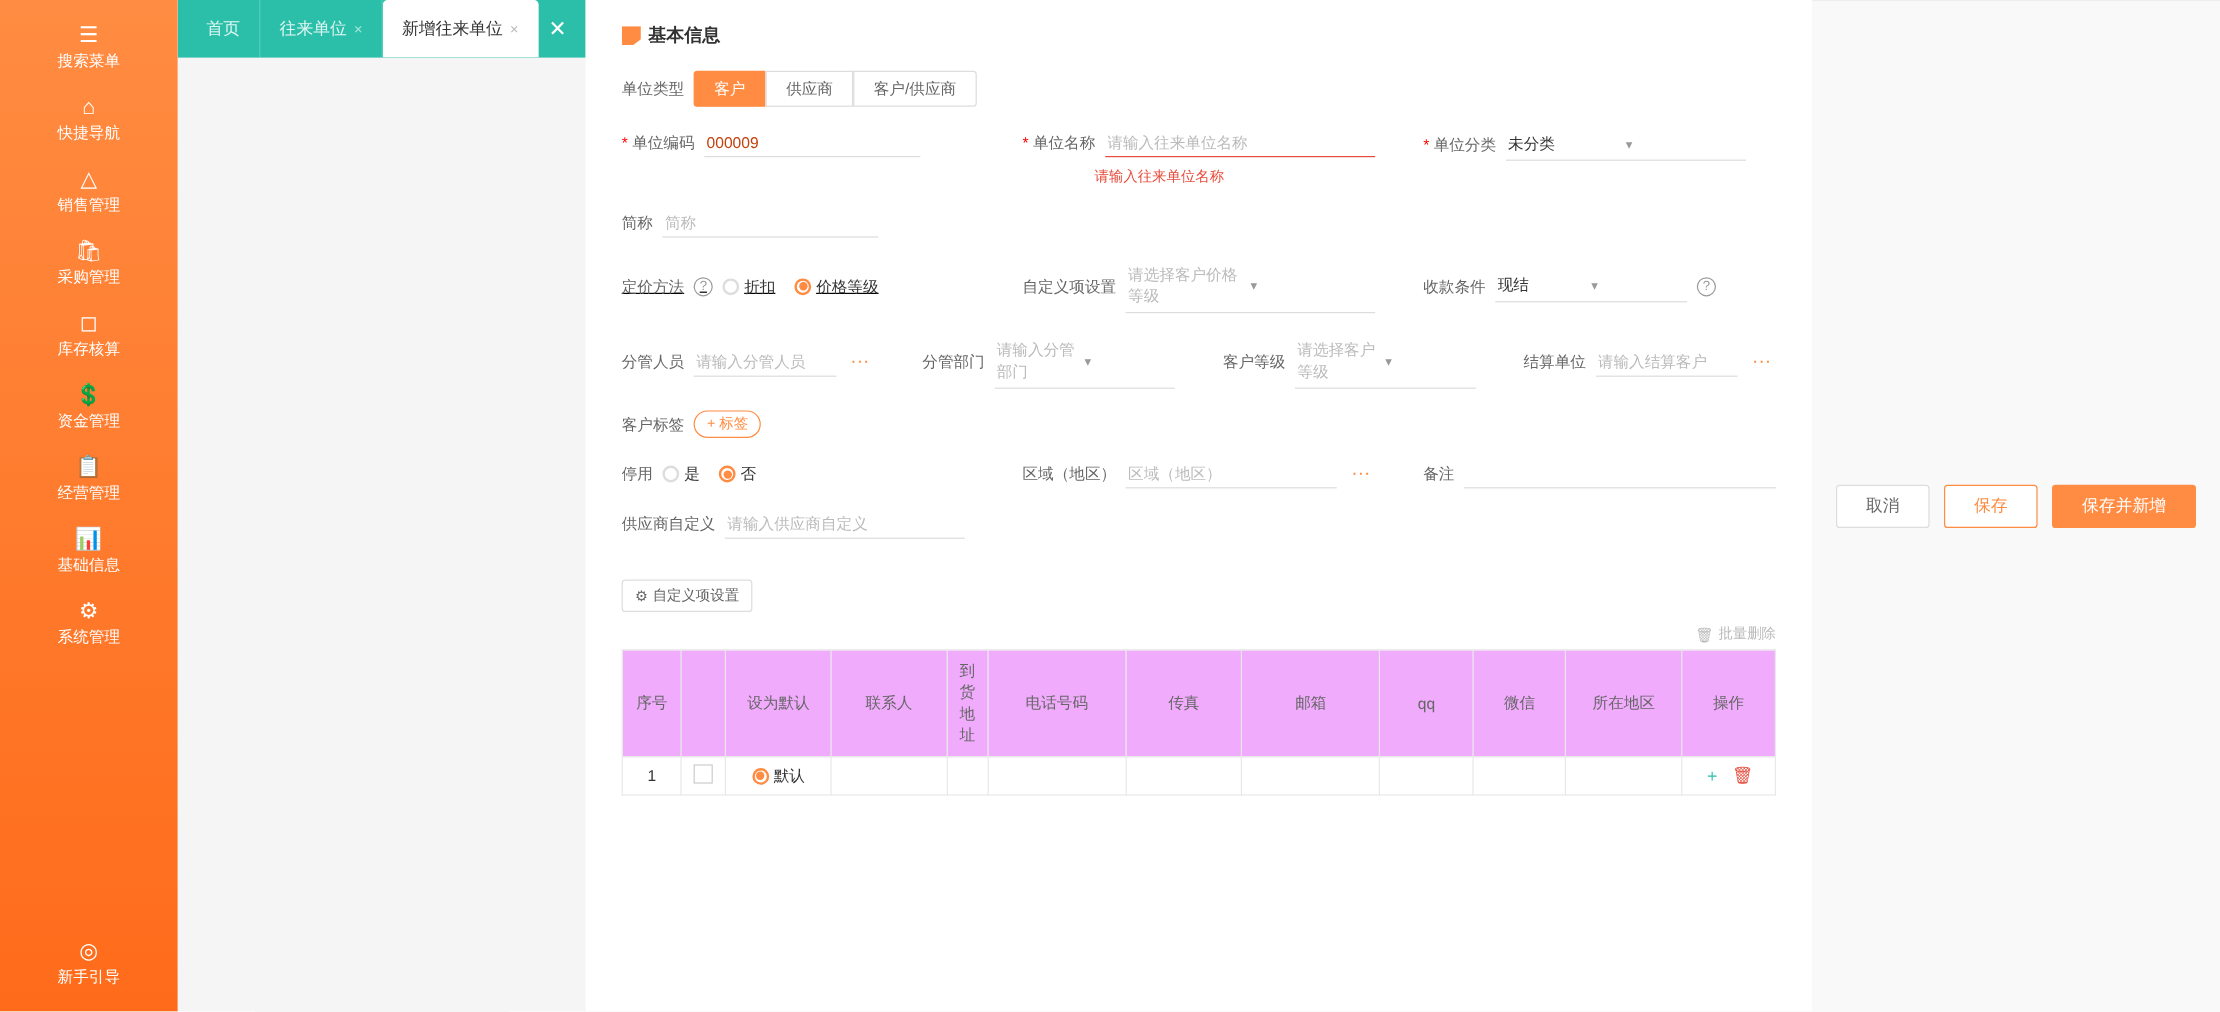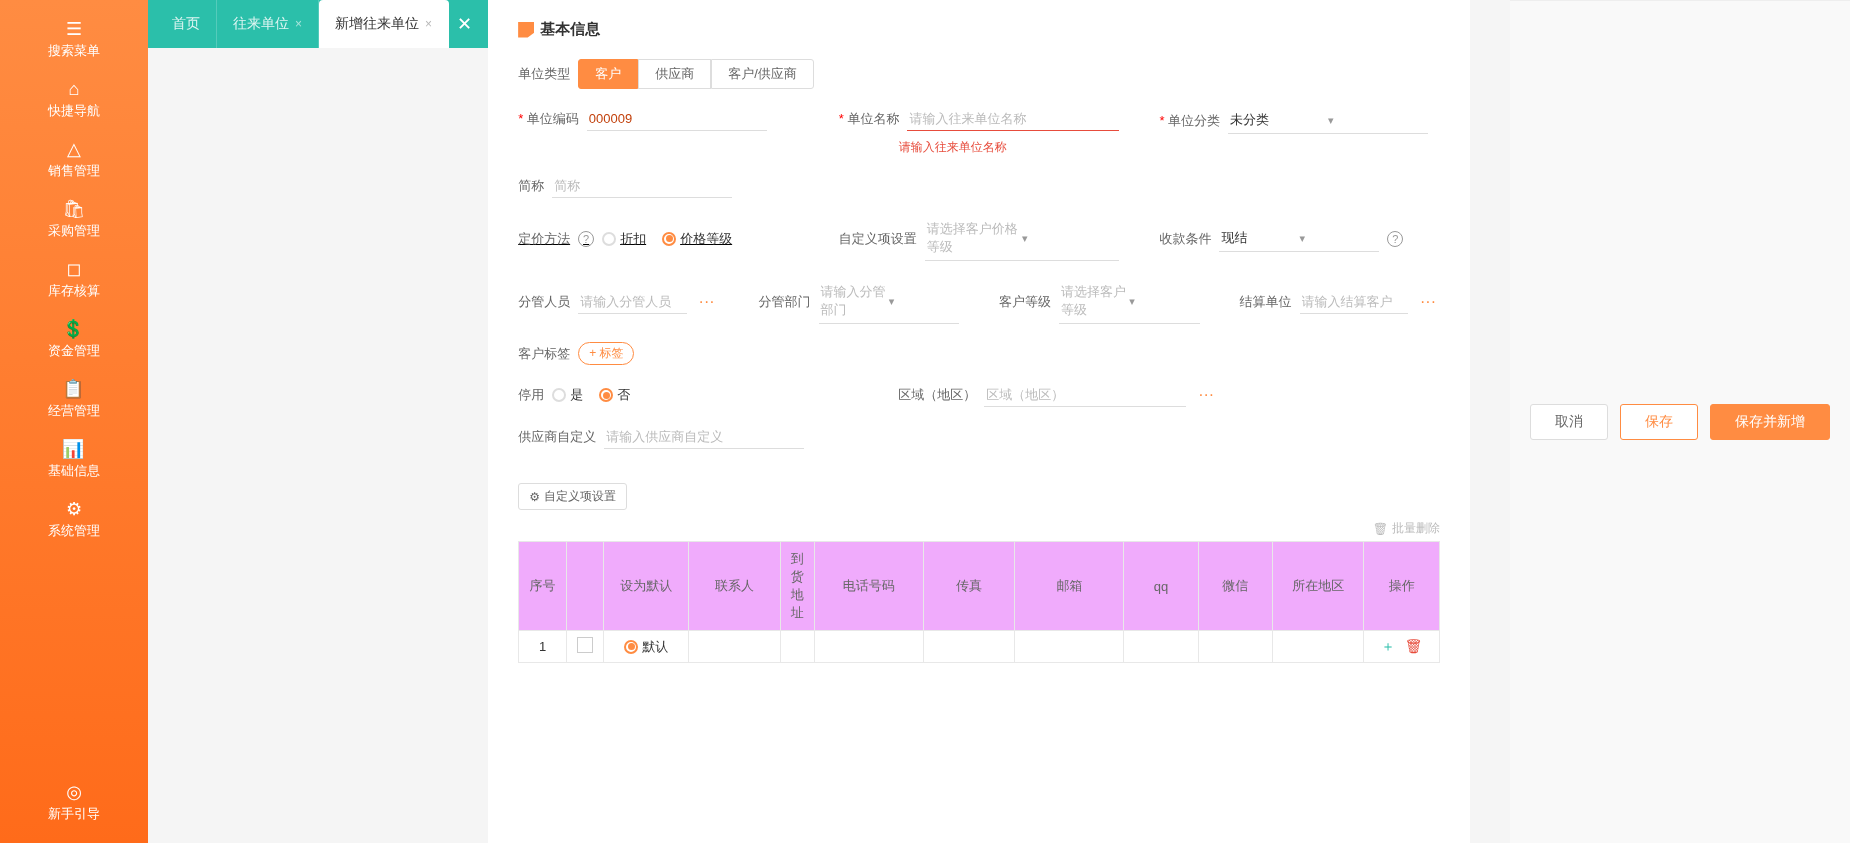--- a/index.html
+++ b/index.html
@@ -323,21 +323,20 @@
     
     .footer {
       display: flex;
       justify-content: flex-end;
       align-items: center;
       gap: 12px;
       padding: 12px 20px;
       background: #f9f9f9;
       border-top: 1px solid #eee;
       flex-shrink: 0;
-      margin-left: 40px;
     }
     .btn {
       padding: 8px 24px;
       border-radius: 3px;
       cursor: pointer;
       font-size: 14px;
       border: 1px solid #ddd;
     }
     .btn-cancel {
       background: white;
@@ -577,20 +576,24 @@
           </div>
         </div>
       </div>
 
       <div class="form-group" style="max-width:320px; margin-right:40px;">
         <span class="form-label">区域（地区）</span>
         <input type="text" class="form-input" style="flex: 1 1 0%;" placeholder="区域（地区）">
         <span class="dots-btn">···</span>
       </div>
 
+      <div class="form-group" style="flex:1;">
+        <span class="form-label">备注</span>
+        <input type="text" class="form-input" style="flex: 1 1 0%;">
+      </div>
     </div>
 
     <div class="form-row" style="align-items:center; margin-top:18px;">
       <div class="form-group" style="max-width:340px;">
         <span class="form-label">供应商自定义</span>
         <input type="text" class="form-input" style="flex: 1 1 0%; max-width: 200px;" placeholder="请输入供应商自定义">
       </div>
     </div>
 
     <div style="height:16px;"></div>

